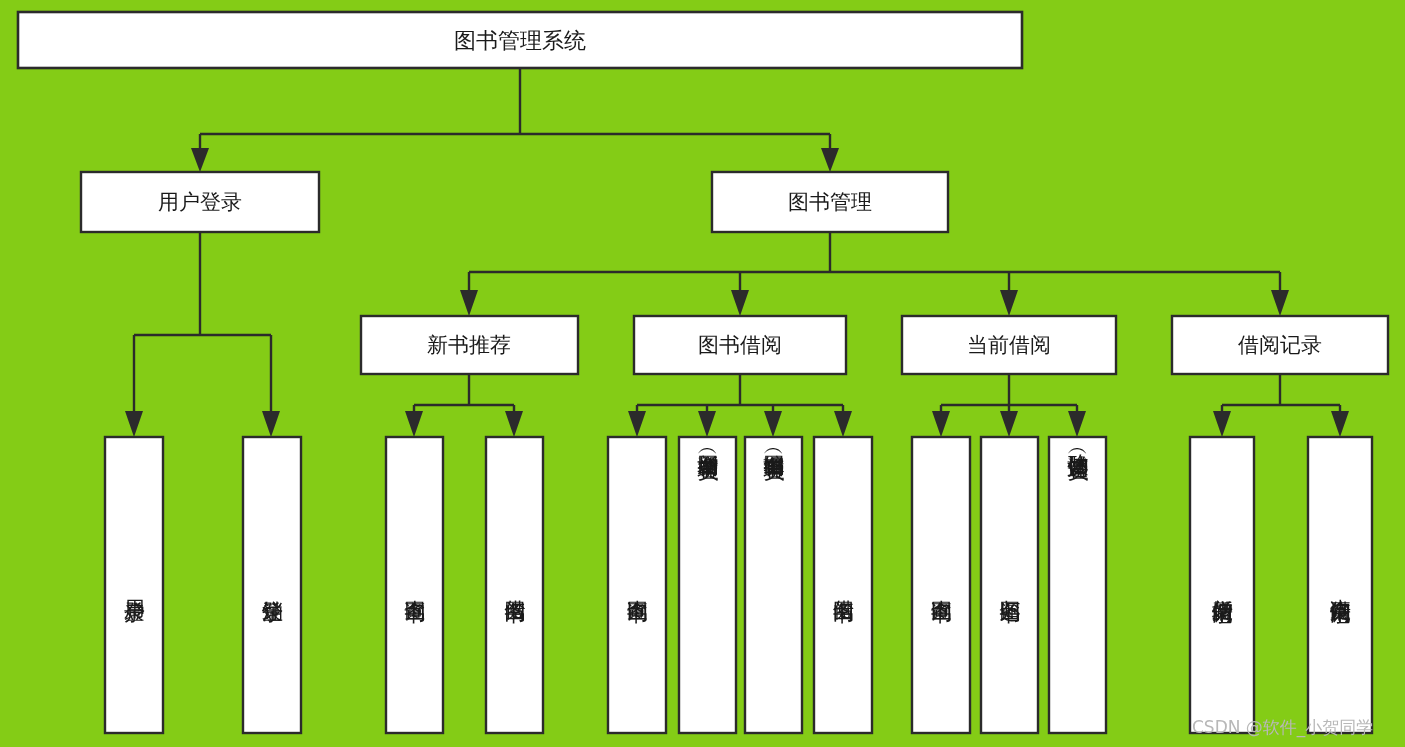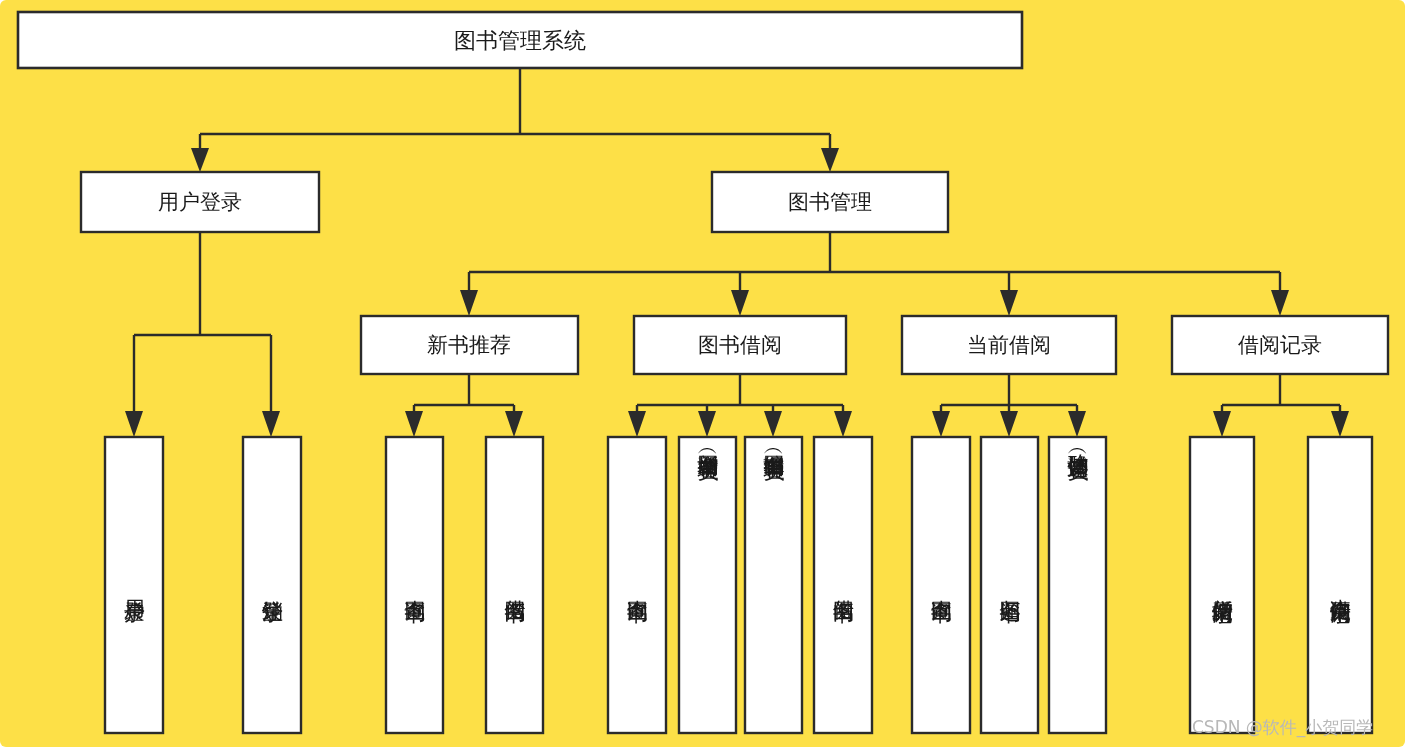--- a/index.html
+++ b/index.html
@@ -12,22 +12,21 @@
     width: 1405px;
     height: 747px;
     font-family: "DejaVu Sans", "Liberation Sans", sans-serif;
     overflow: hidden;
     position: relative;
   }
   #diagram-root {
     position: relative;
     width: 1405px;
     height: 747px;
-    background: #fde047;
-    border-radius: 6px;
+    background: #84cc16;
   }
   svg.diagram-canvas {
     position: absolute;
     left: 0;
     top: 0;
     width: 1405px;
     height: 747px;
     display: block;
   }
   .node-box {

